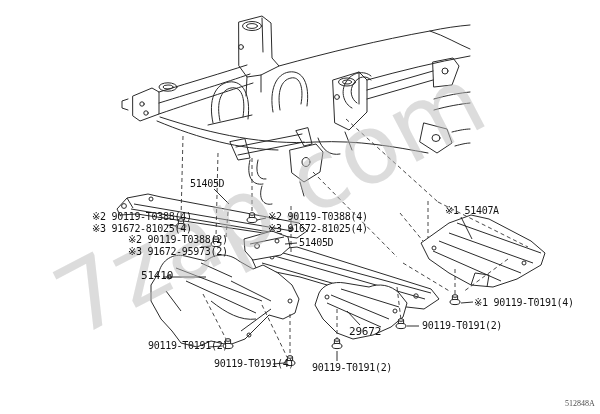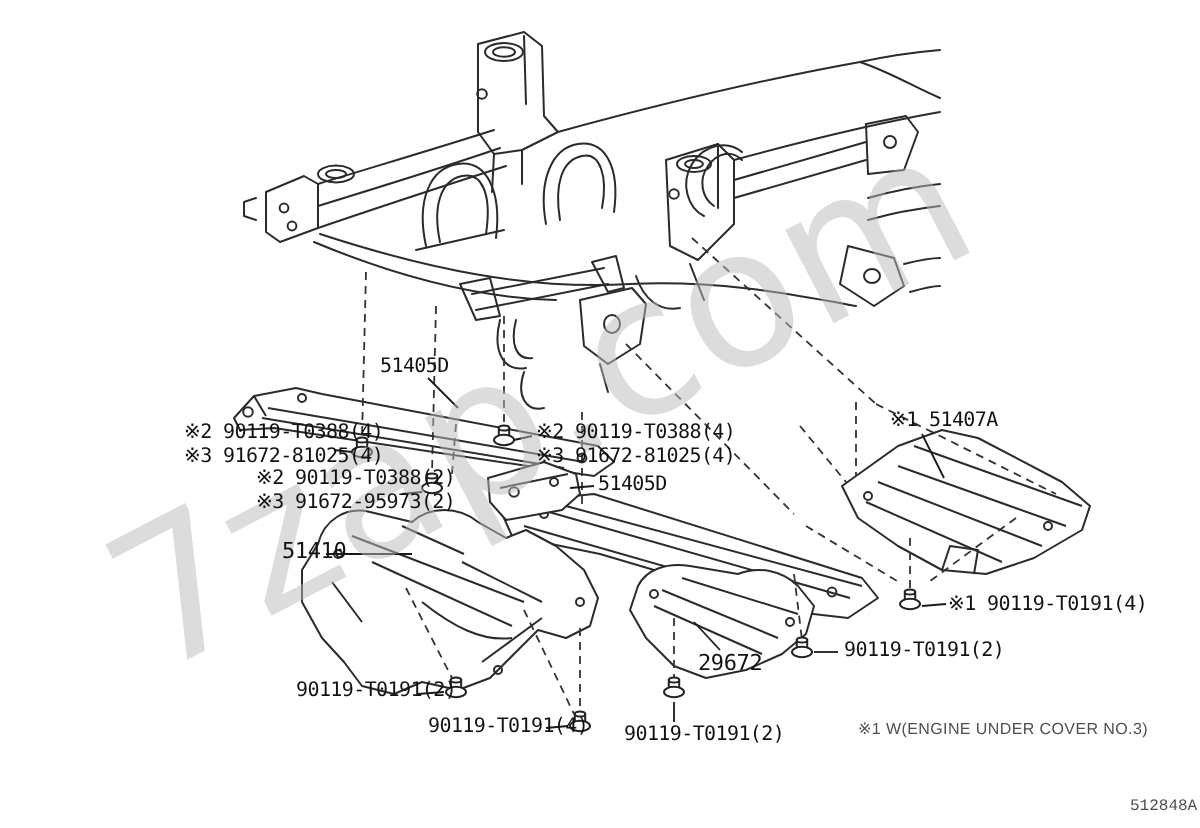--- a/index.html
+++ b/index.html
@@ -7,21 +7,21 @@
          font-family:"DejaVu Sans Mono","DejaVu Sans",monospace;}
   svg{position:absolute;left:0;top:0;}
   .lbl{position:absolute;white-space:nowrap;color:#121212;font-weight:normal;z-index:5;}
   .fl{font-size:10px;letter-spacing:-0.3px;}
   .pl{font-size:10px;letter-spacing:-0.3px;}
   .pl-lg{font-size:11px;letter-spacing:-0.2px;}
   .legend-line{position:absolute;white-space:nowrap;z-index:5;
       font-family:"Liberation Sans","DejaVu Sans",sans-serif;
       font-size:8px;color:#4f4f4f;font-weight:normal;letter-spacing:0.2px;}
   .docnum{position:absolute;white-space:nowrap;z-index:5;
-      font-family:Liberation Mono, monospace;
+      font-family:Liberation Serif, serif;
       font-size:8px;color:#4f4f4f;text-align:center;}
   .wm-text{font-family:"DejaVu Sans",sans-serif;}
 </style>
 </head>
 <body>
 
 <div class="stage">
 
   <svg width="600" height="414" viewBox="0 0 600 414">
     <defs>
@@ -185,16 +185,15 @@
   <div class="lbl pl" style="left:299px;top:237px">51405D</div>
   <div class="lbl pl" style="left:445px;top:205px">※1 51407A</div>
   <div class="lbl pl-lg" style="left:141px;top:269px">51410</div>
   <div class="lbl pl-lg" style="left:349px;top:325px">29672</div>
   <div class="lbl fl" style="left:148px;top:340px">90119-T0191(2)</div>
   <div class="lbl fl" style="left:214px;top:358px">90119-T0191(4)</div>
   <div class="lbl fl" style="left:312px;top:362px">90119-T0191(2)</div>
   <div class="lbl fl" style="left:422px;top:320px">90119-T0191(2)</div>
   <div class="lbl fl" style="left:474px;top:297px">※1 90119-T0191(4)</div>
 
-  <div class="legend-line" style="left:429px;top:360px">※1 W(ENGINE UNDER COVER NO.3)</div>
   <div class="docnum" style="left:565px;top:399px">512848A</div>
 
 </div>
 
 </body></html>

